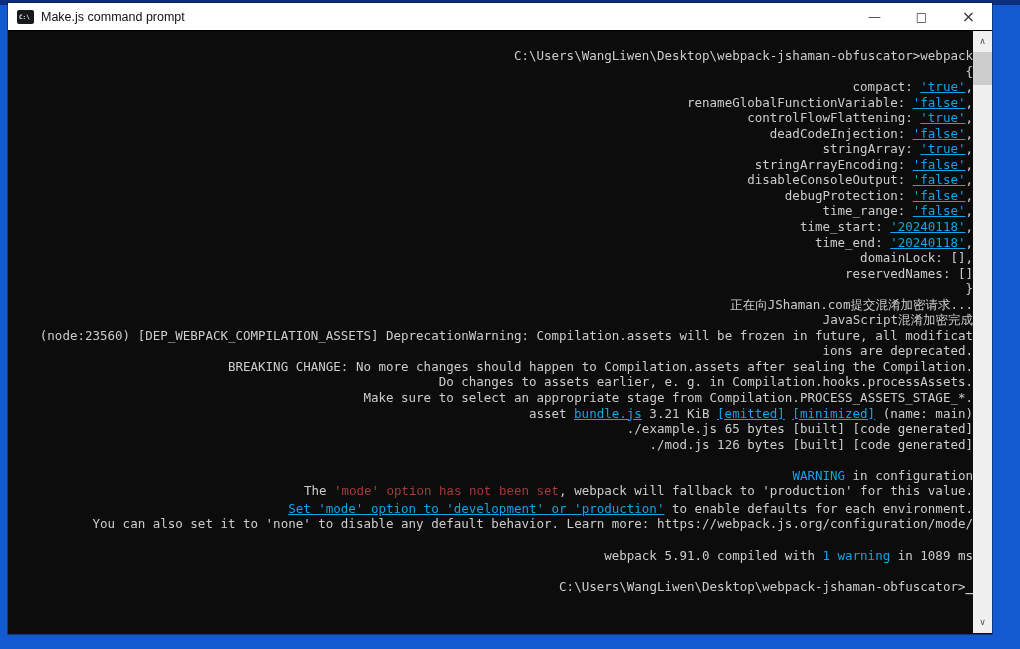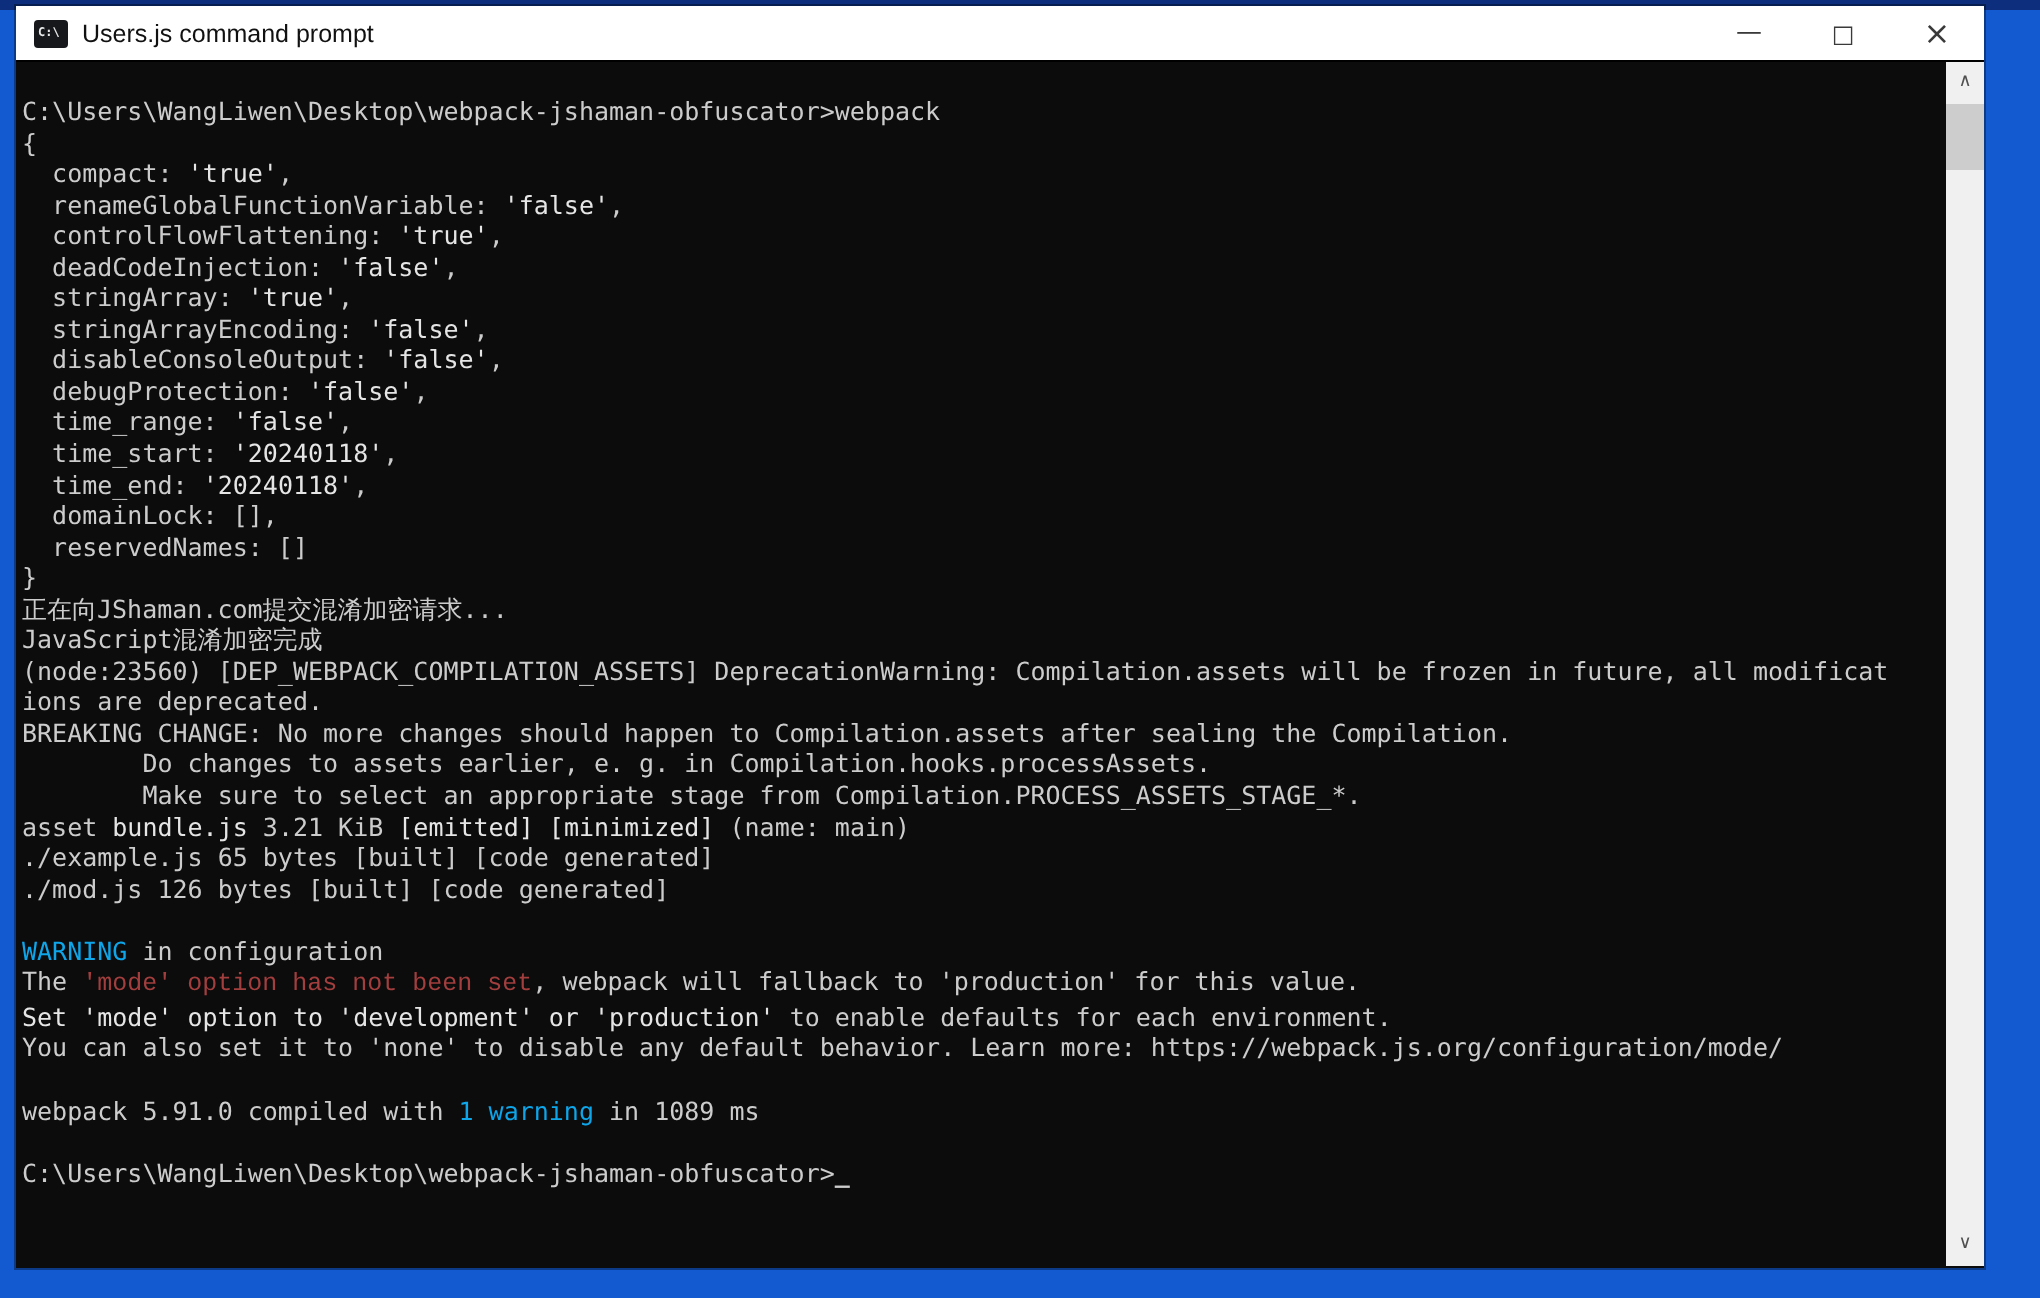--- a/index.html
+++ b/index.html
@@ -69,24 +69,25 @@
   }
   .terminal {
     flex: 1 1 auto;
     padding: 17px 0 0 3px;
     font-family: "DejaVu Sans Mono", "Liberation Mono", monospace;
     font-size: 12.5px;
     line-height: 15.55px;
     white-space: pre;
     overflow: hidden;
     color: #cccccc;
+    text-align: right;
   }
   .terminal .line { min-height: 15.55px; }
   .fg     { color: #cccccc; }
-  .green  { color: #e5e5e5; }
+  .green  { color: #0ea5e9; text-decoration: underline; }
   .red    { color: #a33e3e; font-family: Liberation Mono, monospace; }
   .yellow { color: #0ea5e9; }
   .cursor { color: #cccccc; font-weight: bold; }
 
   .scrollbar {
     flex: 0 0 19px;
     background: #f0f0f0;
     position: relative;
   }
   .sb-arrow {
@@ -111,21 +112,21 @@
 
 <div class="desktop">
   <div class="top-strip"></div>
 
   <div class="window">
 
     <div class="titlebar">
       <span class="app-icon">
         <span class="app-icon-text">C:\</span>
       </span>
-      <span class="title">Users.js command prompt</span>
+      <span class="title">Make.js command prompt</span>
       <div class="controls">
         <span class="ctrl min">—</span>
         <span class="ctrl max">□</span>
         <span class="ctrl close">×</span>
       </div>
     </div>
 
     <div class="body">
       <div class="terminal"><div class="line"><span class="fg">C:\Users\WangLiwen\Desktop\webpack-jshaman-obfuscator&gt;webpack</span></div><div class="line"><span class="fg">{</span></div><div class="line"><span class="fg">  compact: </span><span class="green">'true'</span><span class="fg">,</span></div><div class="line"><span class="fg">  renameGlobalFunctionVariable: </span><span class="green">'false'</span><span class="fg">,</span></div><div class="line"><span class="fg">  controlFlowFlattening: </span><span class="green">'true'</span><span class="fg">,</span></div><div class="line"><span class="fg">  deadCodeInjection: </span><span class="green">'false'</span><span class="fg">,</span></div><div class="line"><span class="fg">  stringArray: </span><span class="green">'true'</span><span class="fg">,</span></div><div class="line"><span class="fg">  stringArrayEncoding: </span><span class="green">'false'</span><span class="fg">,</span></div><div class="line"><span class="fg">  disableConsoleOutput: </span><span class="green">'false'</span><span class="fg">,</span></div><div class="line"><span class="fg">  debugProtection: </span><span class="green">'false'</span><span class="fg">,</span></div><div class="line"><span class="fg">  time_range: </span><span class="green">'false'</span><span class="fg">,</span></div><div class="line"><span class="fg">  time_start: </span><span class="green">'20240118'</span><span class="fg">,</span></div><div class="line"><span class="fg">  time_end: </span><span class="green">'20240118'</span><span class="fg">,</span></div><div class="line"><span class="fg">  domainLock: [],</span></div><div class="line"><span class="fg">  reservedNames: []</span></div><div class="line"><span class="fg">}</span></div><div class="line"><span class="fg">正在向JShaman.com提交混淆加密请求...</span></div><div class="line"><span class="fg">JavaScript混淆加密完成</span></div><div class="line"><span class="fg">(node:23560) [DEP_WEBPACK_COMPILATION_ASSETS] DeprecationWarning: Compilation.assets will be frozen in future, all modificat</span></div><div class="line"><span class="fg">ions are deprecated.</span></div><div class="line"><span class="fg">BREAKING CHANGE: No more changes should happen to Compilation.assets after sealing the Compilation.</span></div><div class="line"><span class="fg">        Do changes to assets earlier, e. g. in Compilation.hooks.processAssets.</span></div><div class="line"><span class="fg">        Make sure to select an appropriate stage from Compilation.PROCESS_ASSETS_STAGE_*.</span></div><div class="line"><span class="fg">asset </span><span class="green">bundle.js</span><span class="fg"> 3.21 KiB </span><span class="green">[emitted]</span><span class="fg"> </span><span class="green">[minimized]</span><span class="fg"> (name: main)</span></div><div class="line"><span class="fg">./example.js 65 bytes [built] [code generated]</span></div><div class="line"><span class="fg">./mod.js 126 bytes [built] [code generated]</span></div><div class="line"> </div><div class="line"><span class="yellow">WARNING</span><span class="fg"> in configuration</span></div><div class="line"><span class="fg">The </span><span class="red">'mode' option has not been set</span><span class="fg">, webpack will fallback to 'production' for this value.</span></div><div class="line"><span class="green">Set 'mode' option to 'development' or 'production'</span><span class="fg"> to enable defaults for each environment.</span></div><div class="line"><span class="fg">You can also set it to 'none' to disable any default behavior. Learn more: https://webpack.js.org/configuration/mode/</span></div><div class="line"> </div><div class="line"><span class="fg">webpack 5.91.0 compiled with </span><span class="yellow">1 warning</span><span class="fg"> in 1089 ms</span></div><div class="line"> </div><div class="line"><span class="fg">C:\Users\WangLiwen\Desktop\webpack-jshaman-obfuscator&gt;</span><span class="cursor">_</span></div></div>
       <div class="scrollbar">

